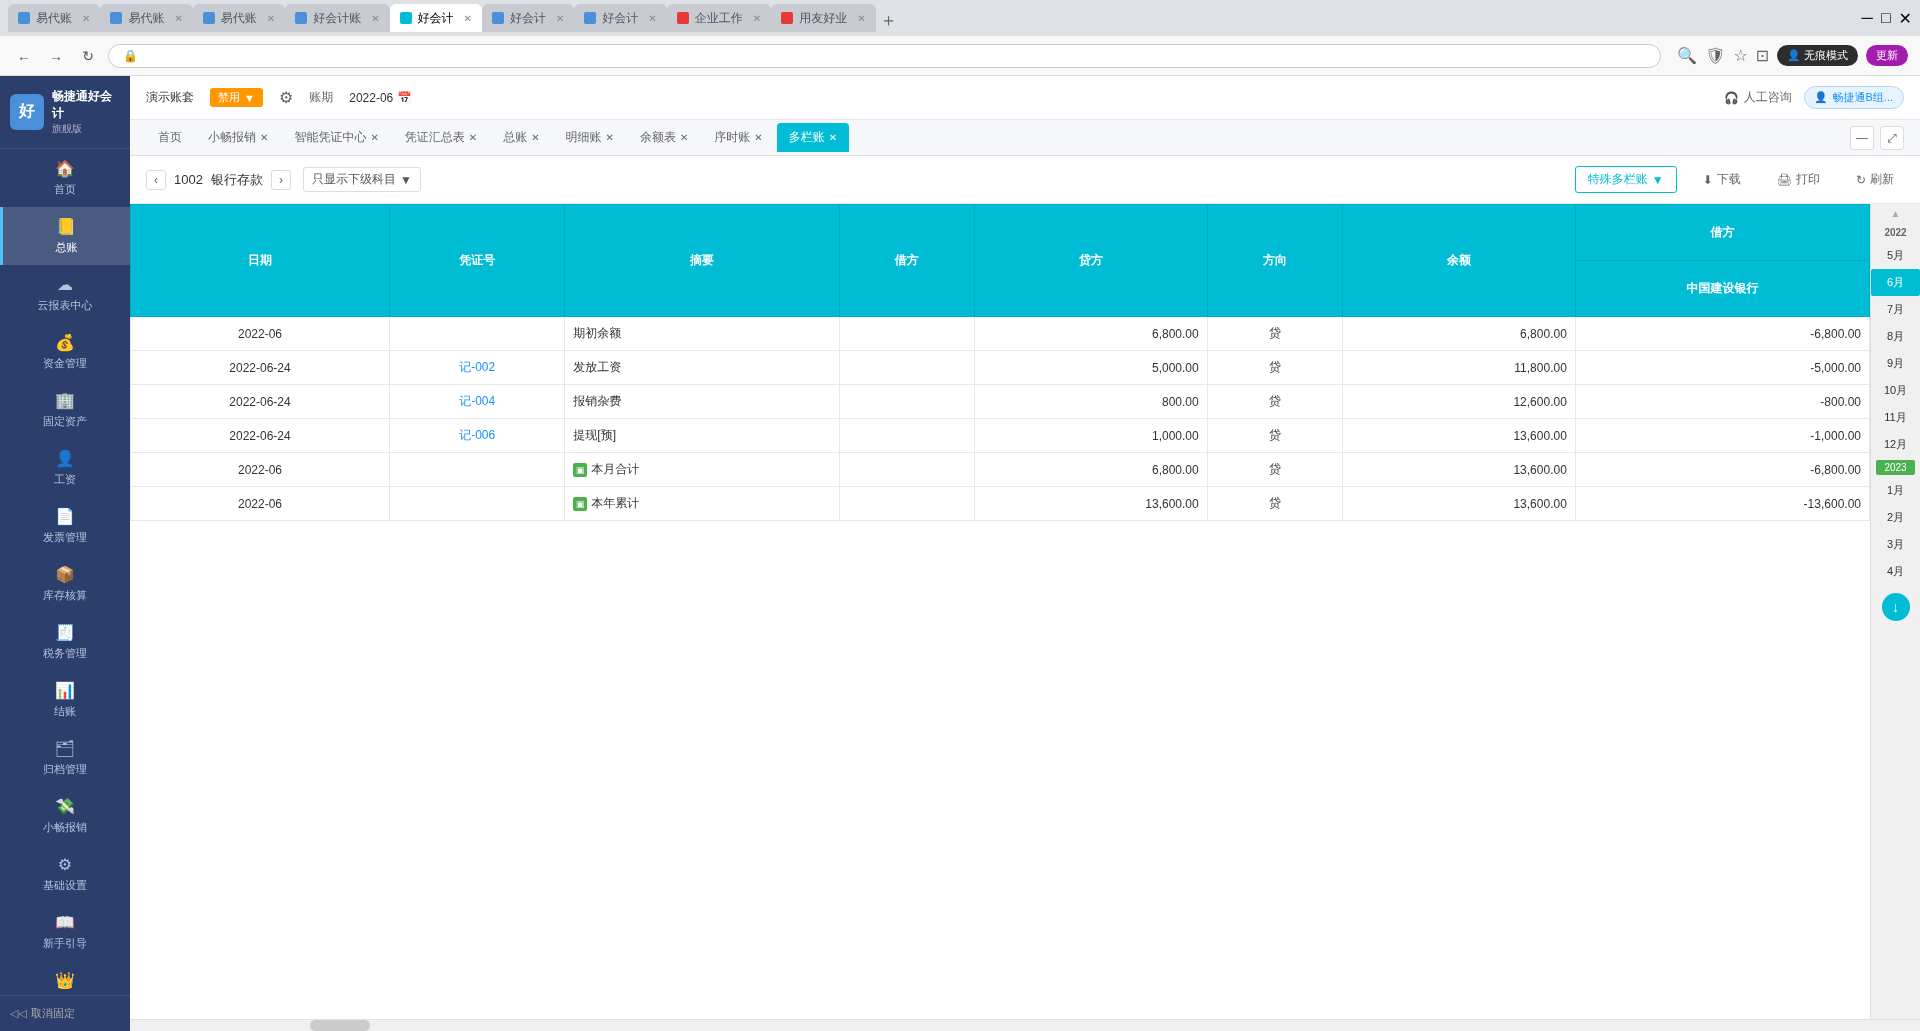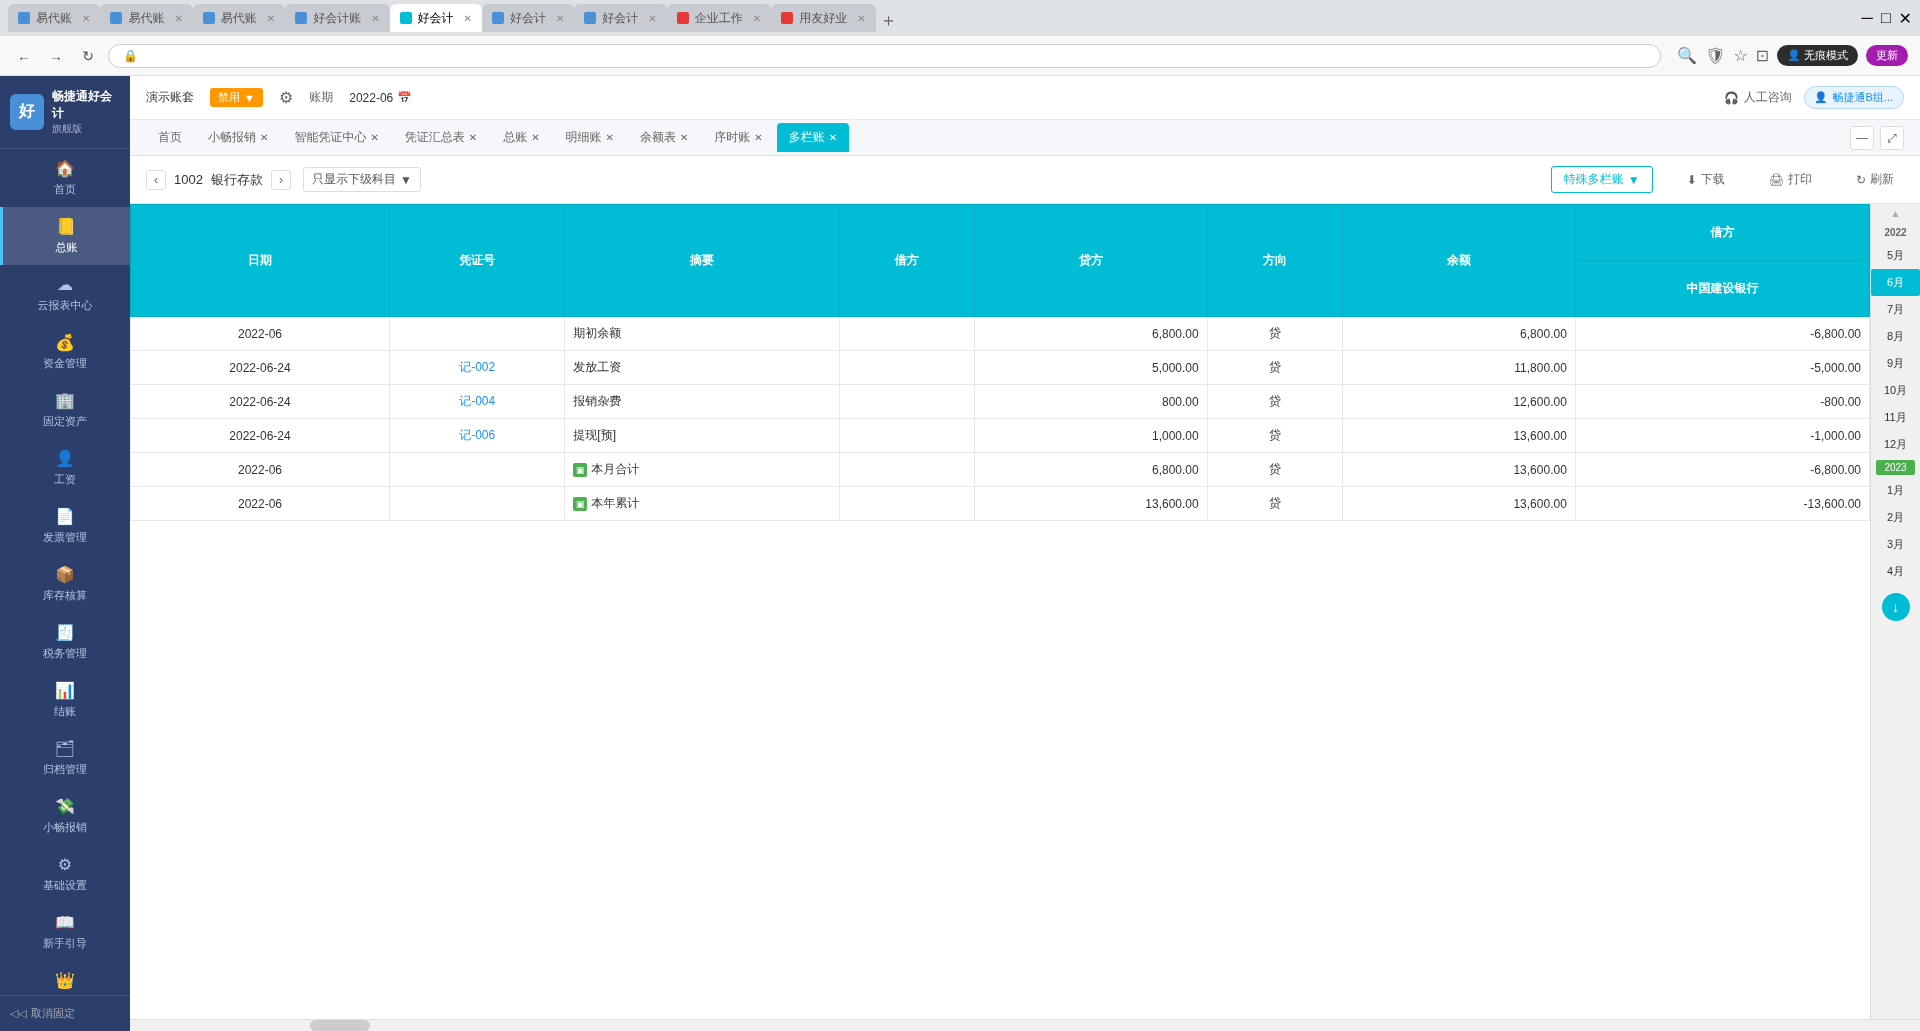--- a/index.html
+++ b/index.html
@@ -55,21 +55,21 @@
     .page-tab-close { font-size: 10px; cursor: pointer; }
     .tab-collapse-btn { margin-left: auto; display: flex; gap: 6px; }
     .tab-action-btn { width: 24px; height: 24px; display: flex; align-items: center; justify-content: center; cursor: pointer; color: #666; border: 1px solid #ddd; border-radius: 3px; background: #fff; }
 
     
     .ledger-header { display: flex; align-items: center; padding: 10px 16px; border-bottom: 1px solid #e8e8e8; gap: 12px; }
     .ledger-nav { display: flex; align-items: center; gap: 8px; }
     .ledger-nav-btn { width: 20px; height: 20px; display: flex; align-items: center; justify-content: center; cursor: pointer; color: #666; border: 1px solid #ddd; border-radius: 3px; }
     .ledger-title { font-size: 13px; font-weight: 500; color: #333; }
     .filter-select { display: flex; align-items: center; gap: 4px; border: 1px solid #ddd; border-radius: 3px; padding: 3px 8px; font-size: 12px; cursor: pointer; color: #555; }
-    .ledger-actions { margin-left: auto; display: flex; gap: 24px; align-items: center; }
+    .ledger-actions { margin-left: auto; display: flex; gap: 16px; align-items: center; }
     .btn-special { border: 1px solid #00bcd4; color: #00bcd4; background: #fff; padding: 4px 12px; border-radius: 3px; font-size: 12px; cursor: pointer; display: flex; align-items: center; gap: 4px; }
     .btn-action { color: #666; background: #fff; padding: 4px 10px; border-radius: 3px; font-size: 12px; cursor: pointer; display: flex; align-items: center; gap: 4px; border: none; }
 
     
     .ledger-table-wrapper { flex: 1; overflow: auto; }
     .ledger-table { width: 100%; border-collapse: collapse; font-size: 12px; }
     .ledger-table th { background: #00bcd4; color: #fff; padding: 19px 8px; text-align: center; border: 1px solid #00acc1; white-space: nowrap; }
     .ledger-table td { padding: 8px 8px; border: 1px solid #e8e8e8; text-align: center; color: #333; background: #fff; }
     .ledger-table td.text-left { text-align: left; }
     .ledger-table td.text-right { text-align: right; }

